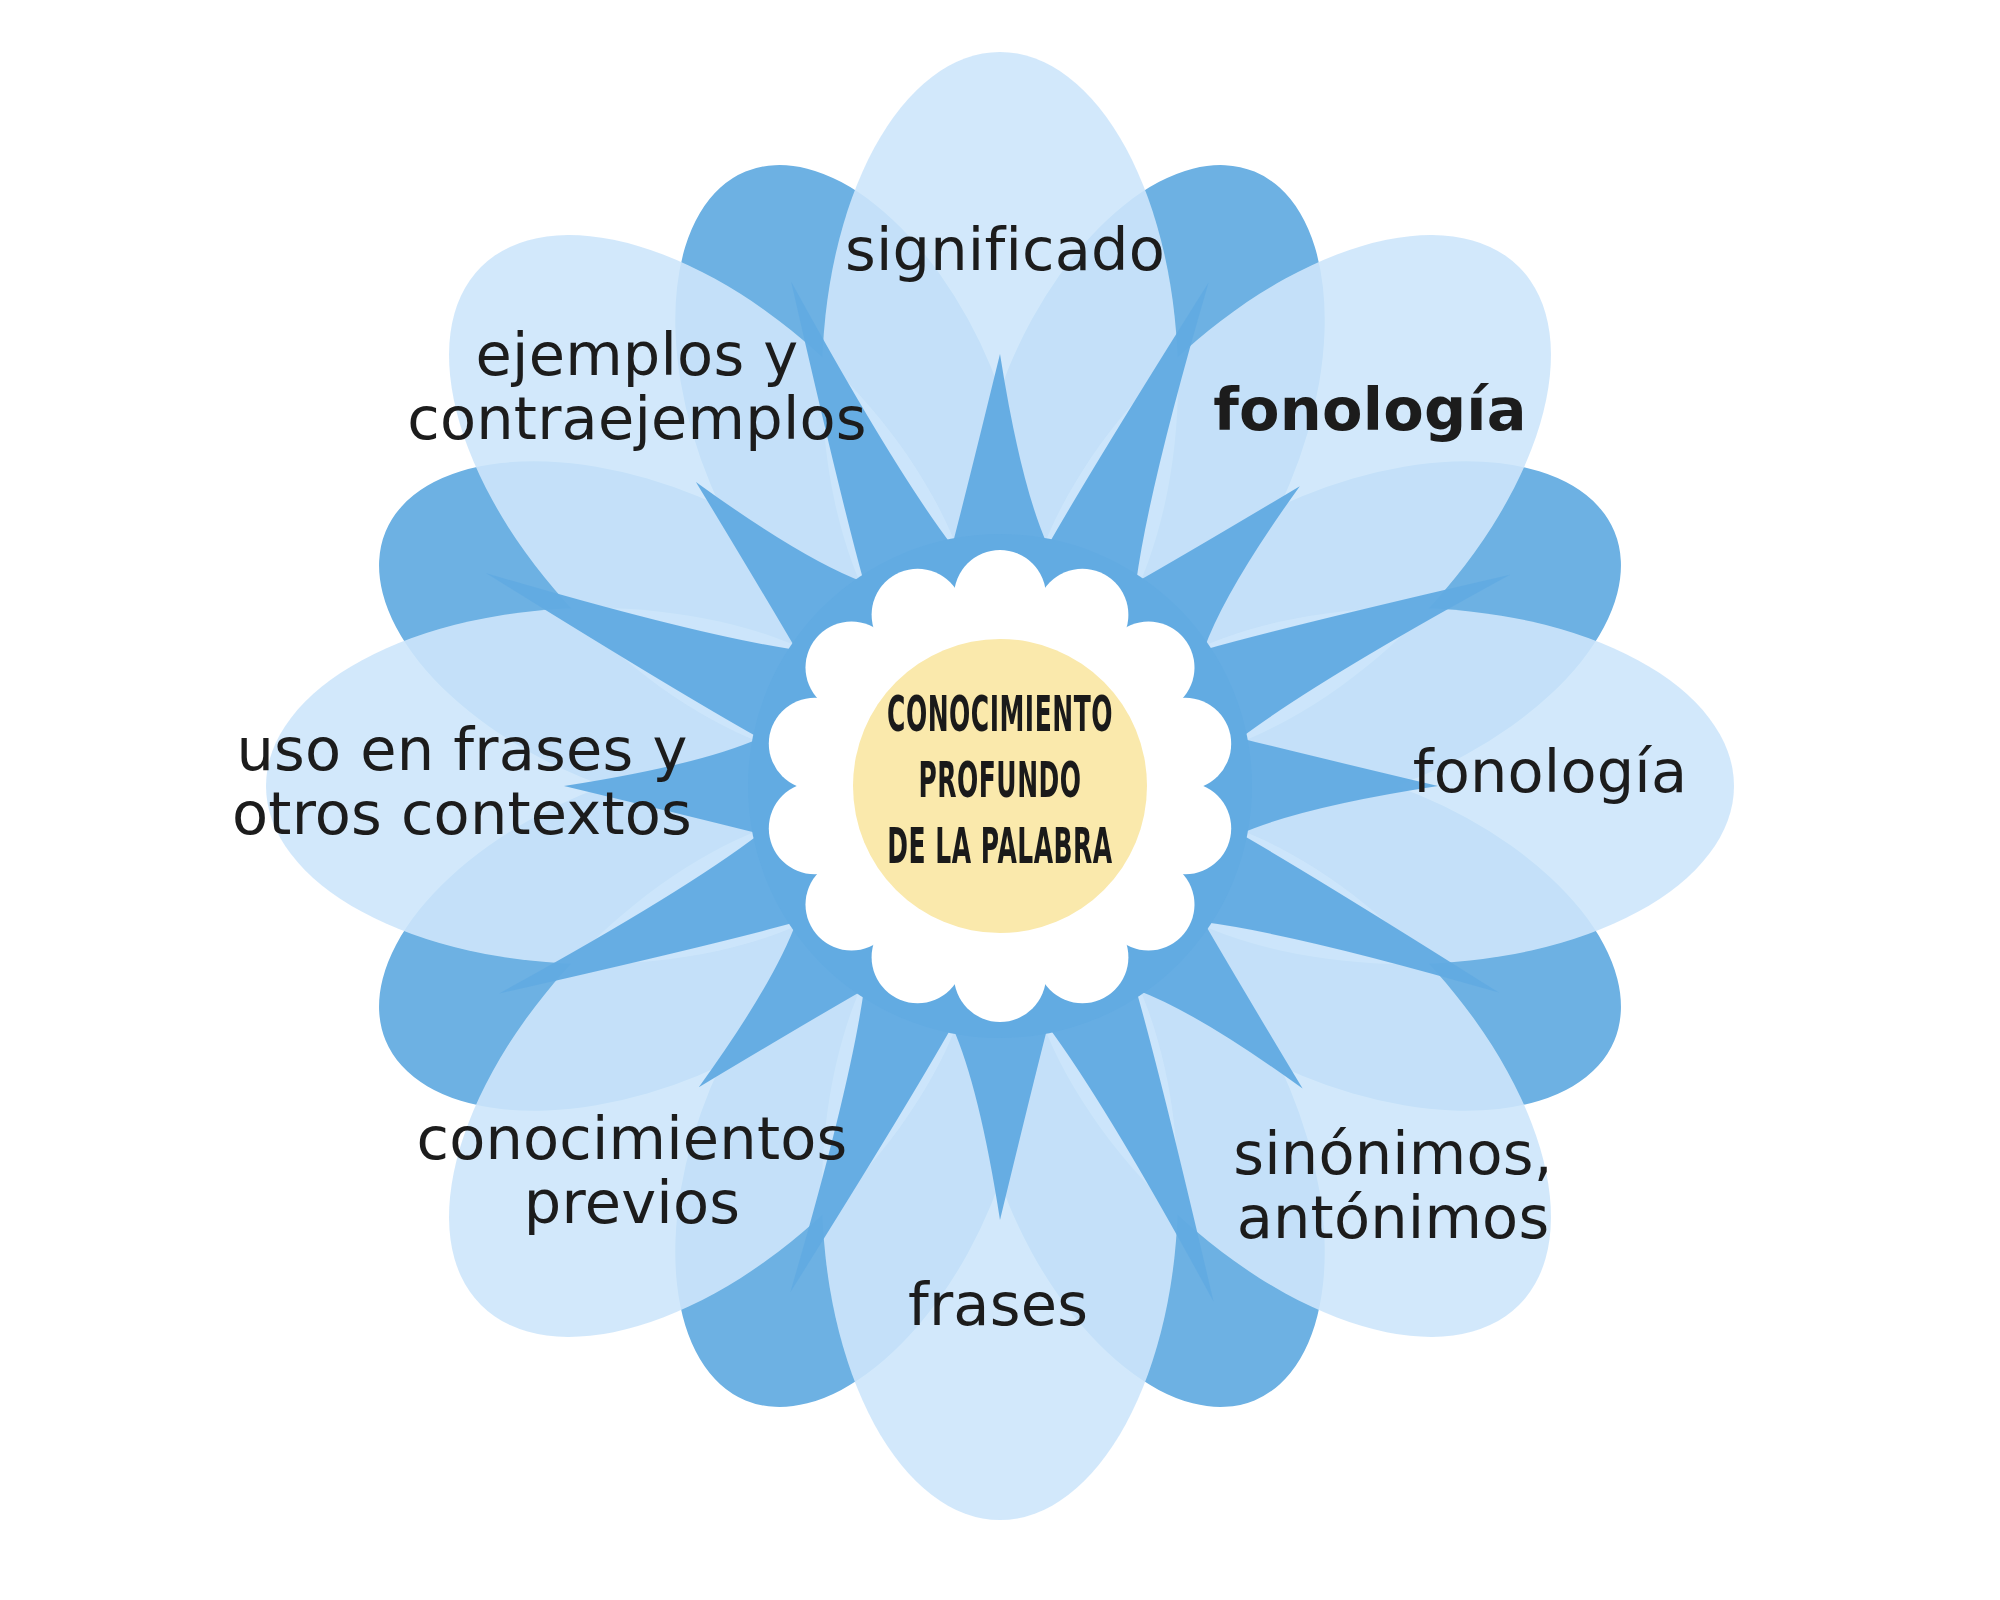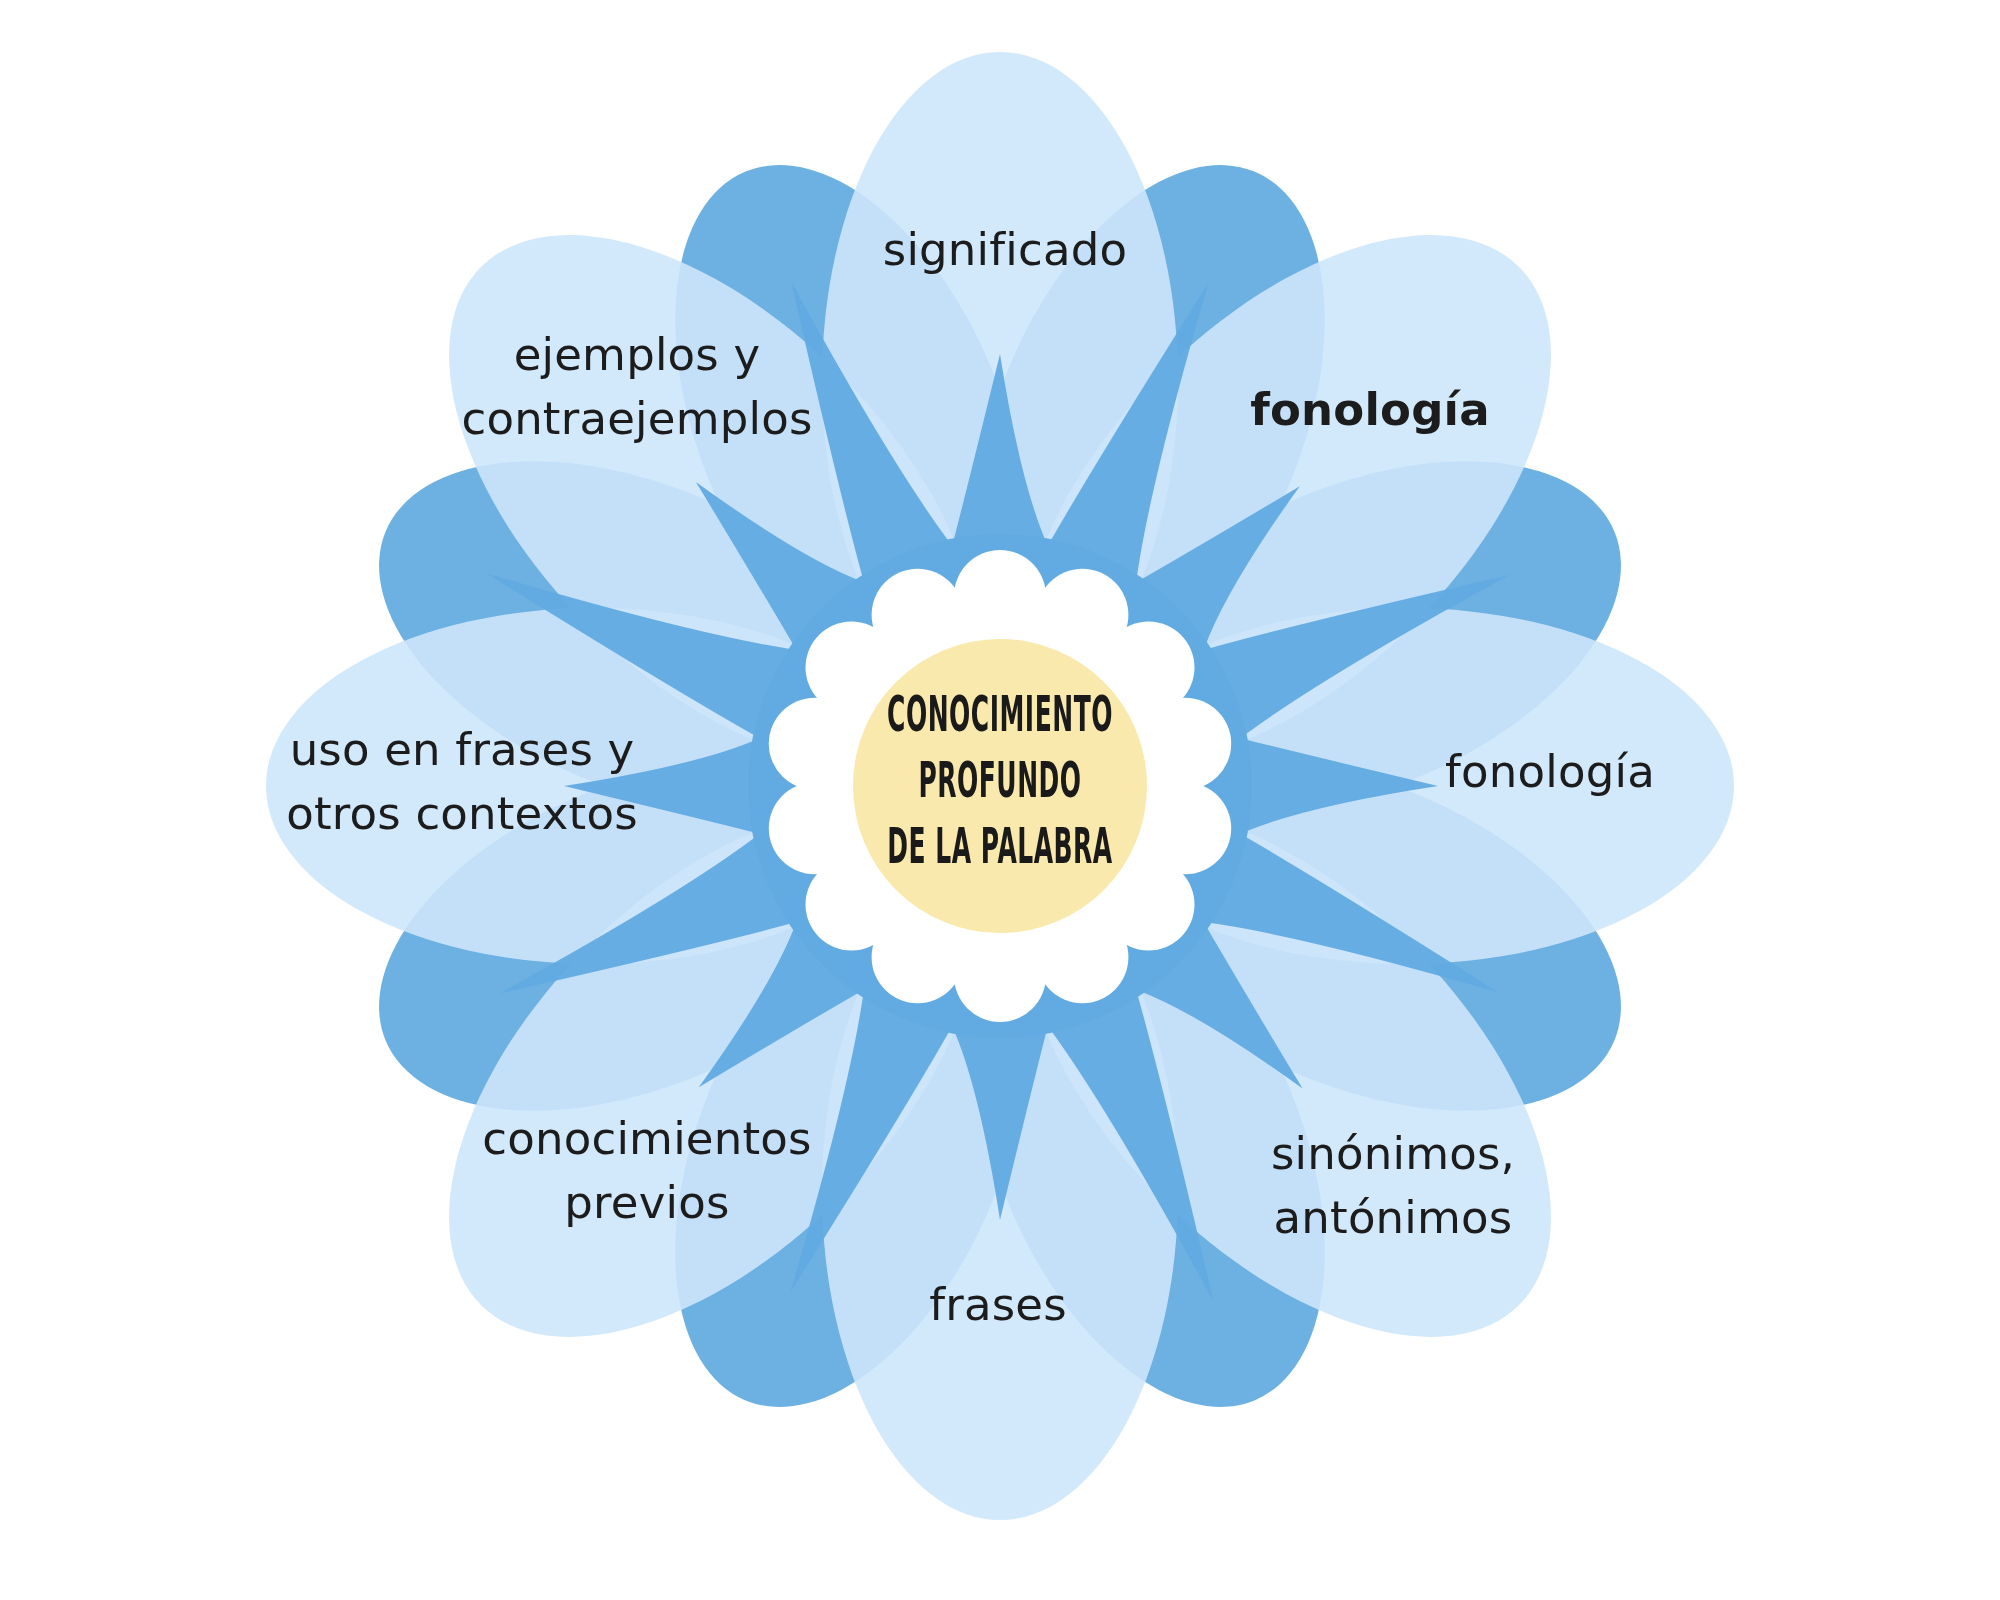--- a/index.html
+++ b/index.html
@@ -12,21 +12,21 @@
     font-family: "DejaVu Sans", sans-serif;
   }
   .flower-svg {
     position: absolute;
     left: 0; top: 0;
     width: 2000px; height: 1600px;
   }
   .petal-label {
     position: absolute;
     transform: translate(-50%, -50%);
-    font-size: 45px;
+    font-size: 59px;
     line-height: 64px;
     color: #1c1c1c;
     text-align: center;
     white-space: pre-line;
     letter-spacing: 0.2px;
   }
   .center-label {
     position: absolute;
     left: 1000px;
     top: 780px;
@@ -86,21 +86,21 @@
 
   <div class="petal-label" style="left:1370px; top:410px;font-weight:bold;">fonología</div>
 
   <div class="petal-label" style="left:1550px; top:772px;">fonología</div>
 
   <div class="petal-label" style="left:1379px; top:1186px;margin-left:14px;">sinónimos,
 antónimos</div>
 
   <div class="petal-label" style="left:998px; top:1305px;">frases</div>
 
-  <div class="petal-label" style="left:647px; top:1171px;">conocimientos
+  <div class="petal-label" style="left:632px; top:1171px;">conocimientos
 previos</div>
 
   <div class="petal-label" style="left:462px; top:782px;">uso en frases y
 otros contextos</div>
 
   <div class="petal-label" style="left:637px; top:387px;">ejemplos y
 contraejemplos</div>
 
   <div class="center-label">CONOCIMIENTO
 PROFUNDO

